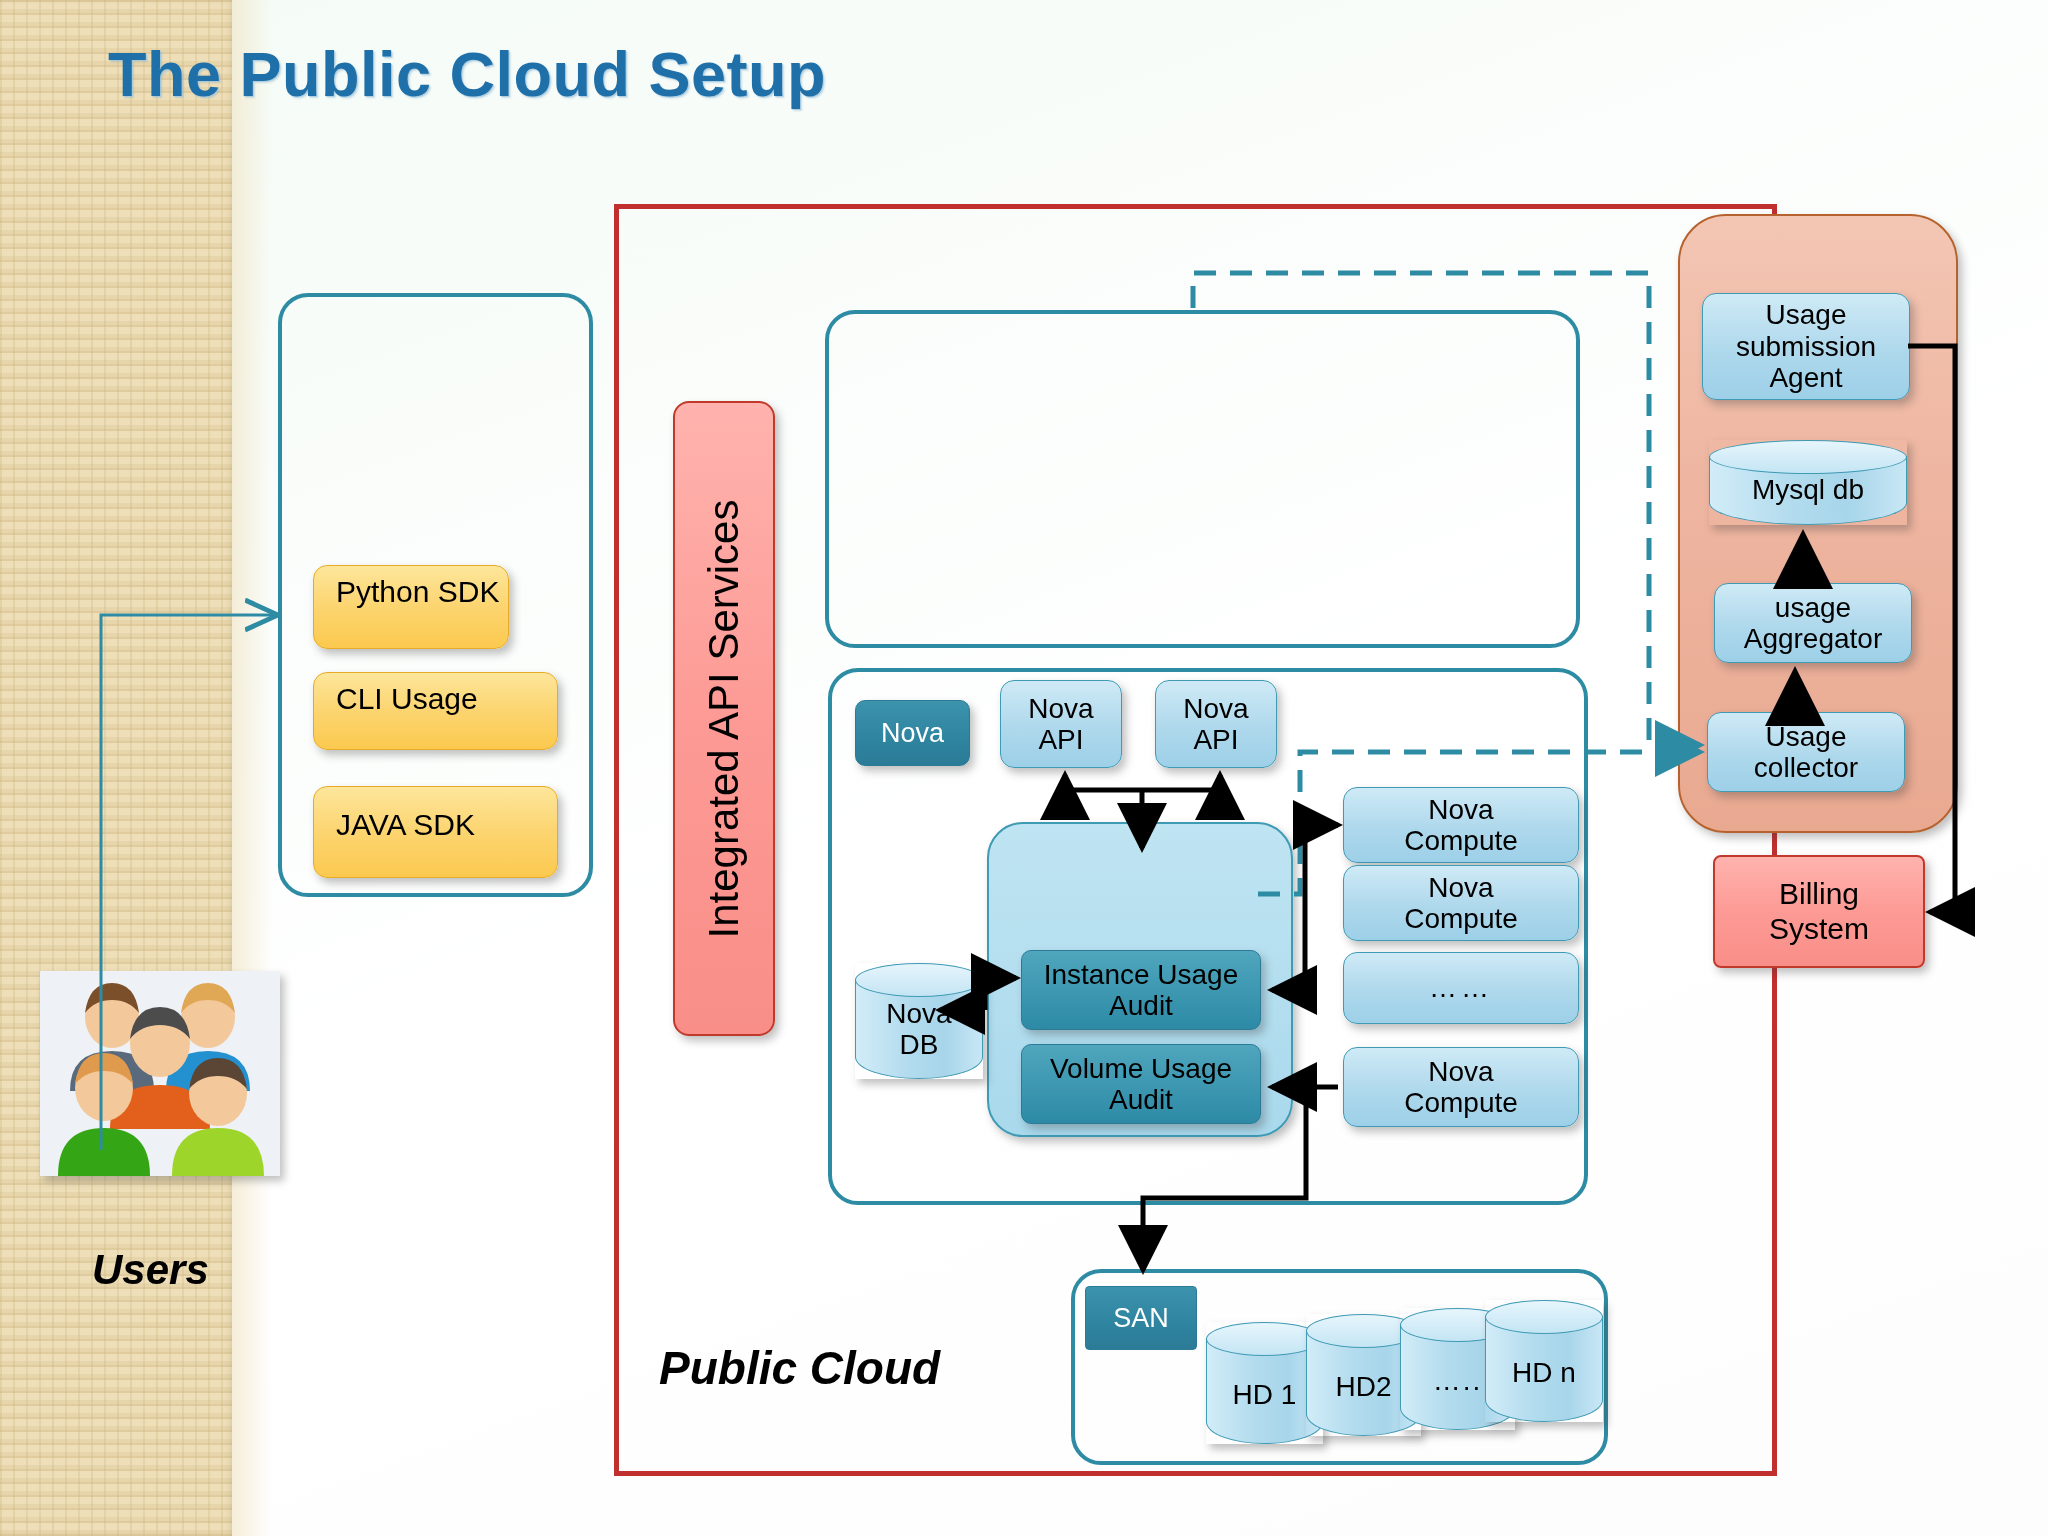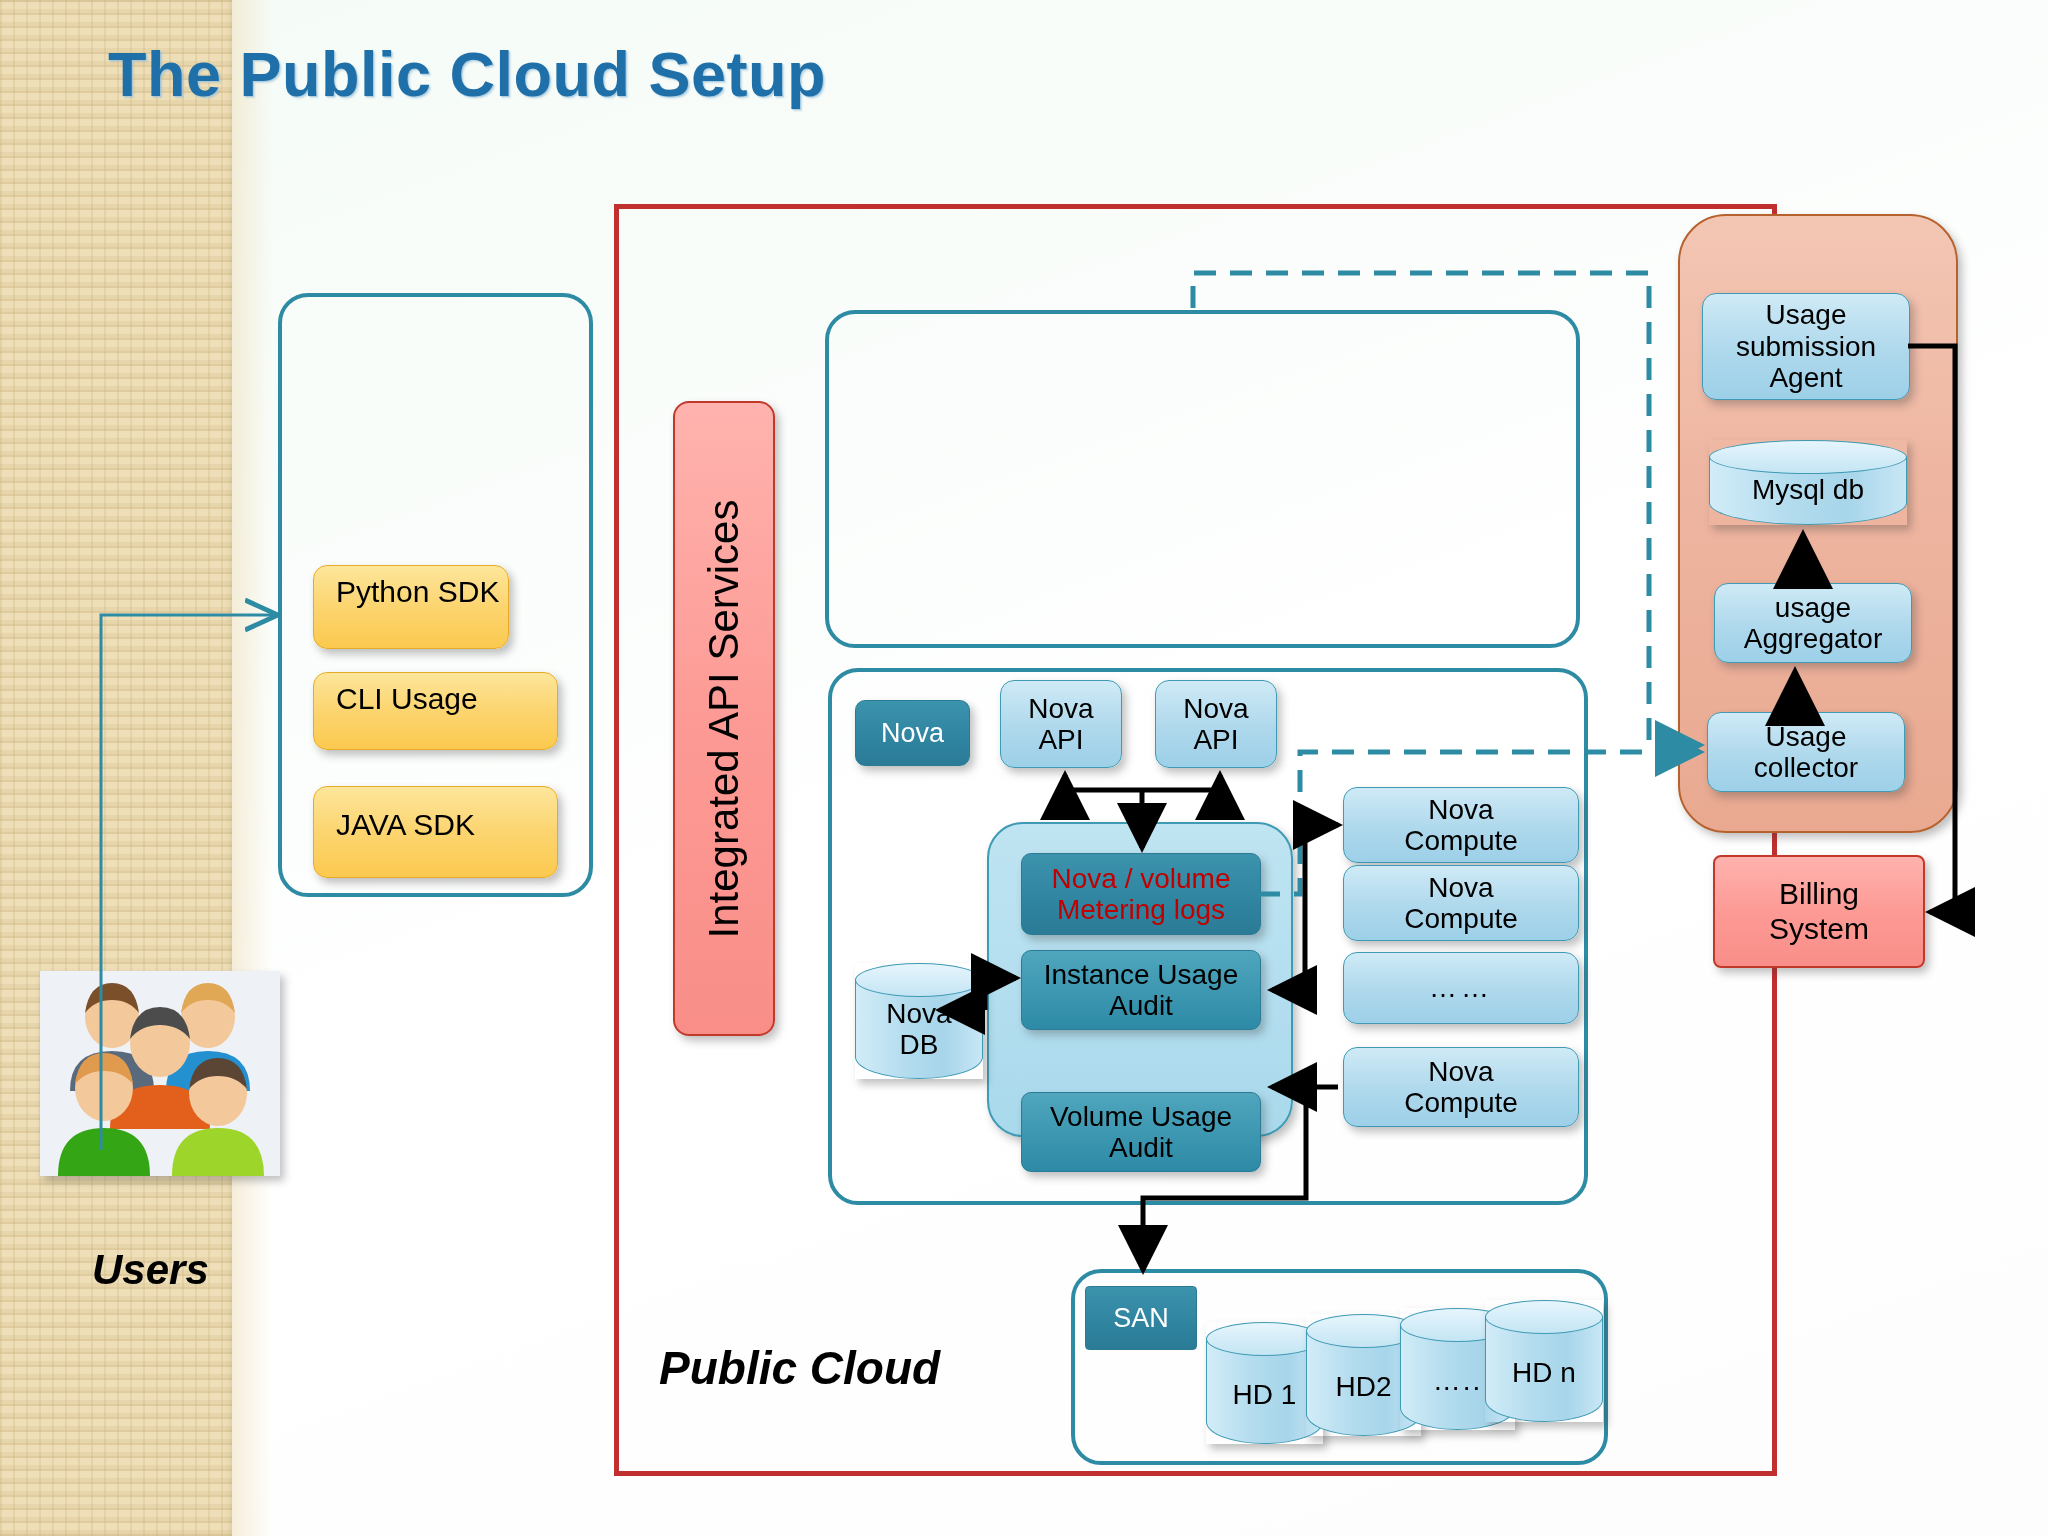--- a/index.html
+++ b/index.html
@@ -200,29 +200,26 @@
   <div class="rrect lightblue-box shadowed" style="left:1000px; top:680px; width:122px; height:88px;">
     <span style="max-width:72px;">Nova API</span>
   </div>
 
   <div class="rrect lightblue-box shadowed" style="left:1155px; top:680px; width:122px; height:88px;">
     <span style="max-width:72px;">Nova API</span>
   </div>
 
   <div class="rrect innerblue-panel shadowed" style="left:987px; top:822px; width:306px; height:315px;"></div>
 
-  <div class="rrect darkteal-box redtext shadowed" style="left:1021px; top:853px; width:240px; height:82px;">
-    <span style="max-width:216px;">Nova / volume Metering logs</span>
-  </div>
 
   <div class="rrect darkteal-box shadowed" style="left:1021px; top:950px; width:240px; height:80px; color:#000; background:linear-gradient(180deg,#4fa6bd 0%,#2d8aa6 100%);">
     <span style="max-width:216px;">Instance Usage Audit</span>
   </div>
 
-  <div class="rrect darkteal-box shadowed" style="left:1021px; top:1092px; width:240px; height:80px; color:#000; background:linear-gradient(180deg,#4fa6bd 0%,#2d8aa6 100%);">
+  <div class="rrect darkteal-box shadowed" style="left:1021px; top:1044px; width:240px; height:80px; color:#000; background:linear-gradient(180deg,#4fa6bd 0%,#2d8aa6 100%);">
     <span style="max-width:216px;">Volume Usage Audit</span>
   </div>
 
   <div class="cyl shadowed" style="left:855px; top:963px; width:128px; height:116px;">
     <div class="body"></div>
     <div class="top"></div>
     <div class="lbl" style="padding-top:18px; max-width:96px; margin:0 auto;">Nova DB</div>
   </div>
 
   <div class="rrect lightblue-box shadowed" style="left:1343px; top:787px; width:236px; height:76px;">

